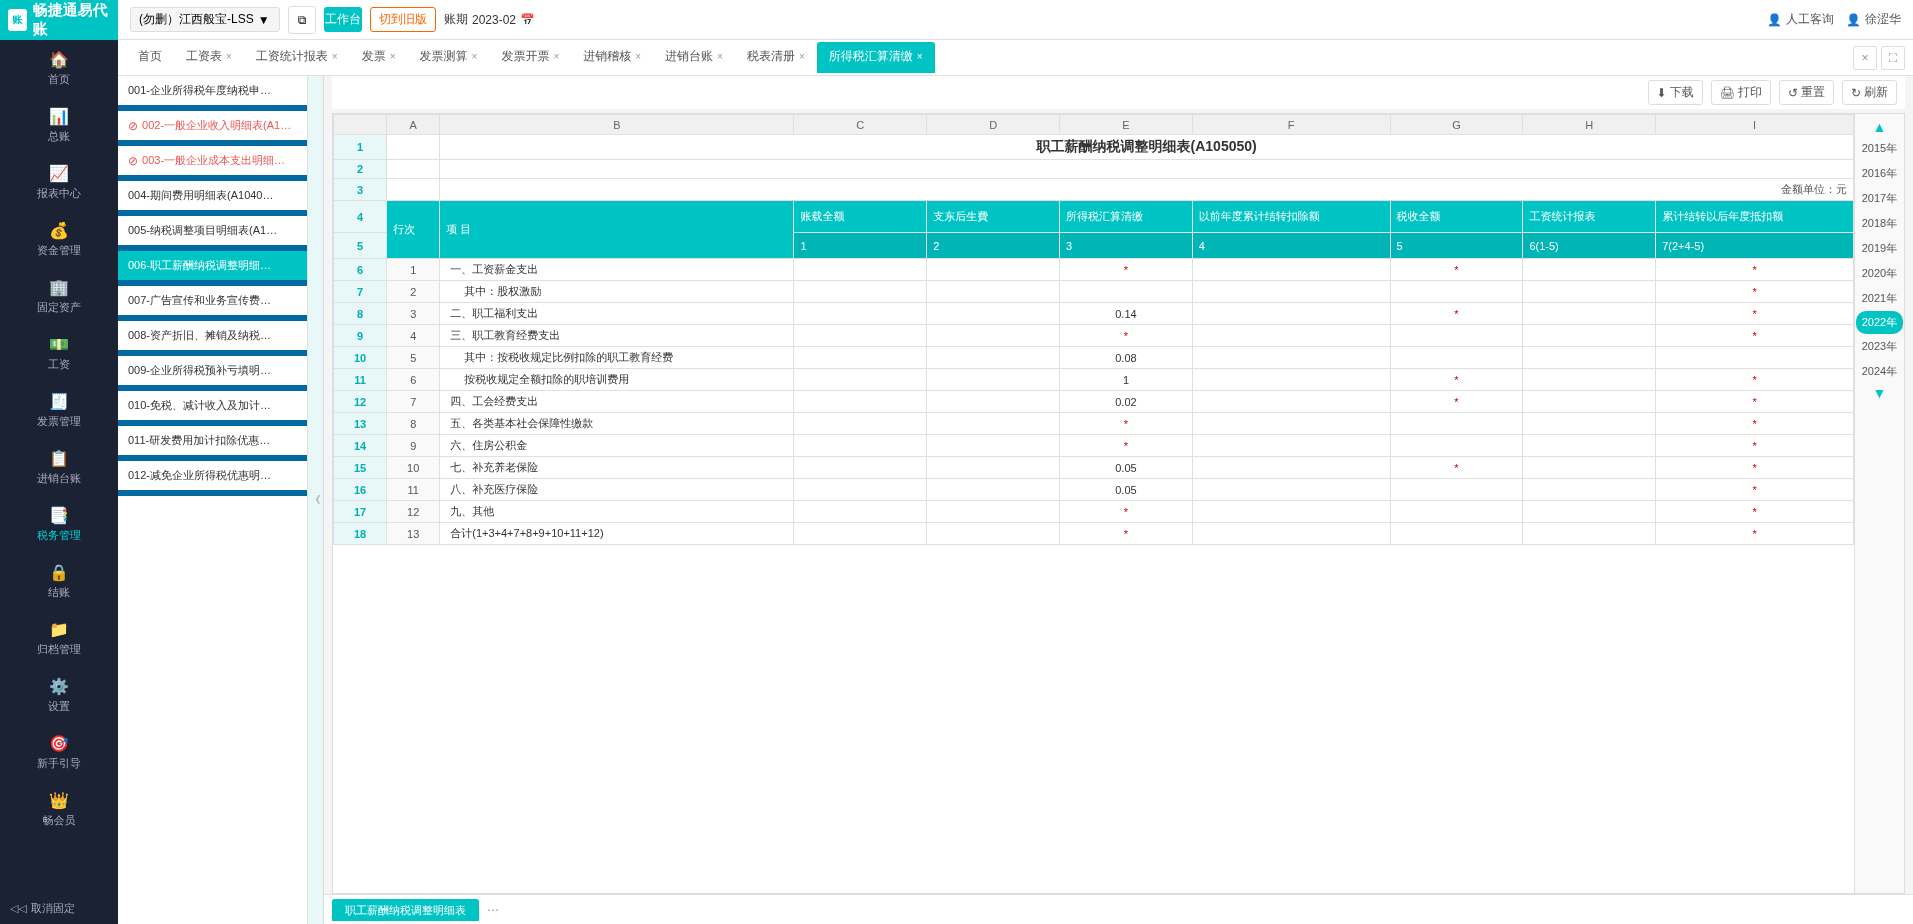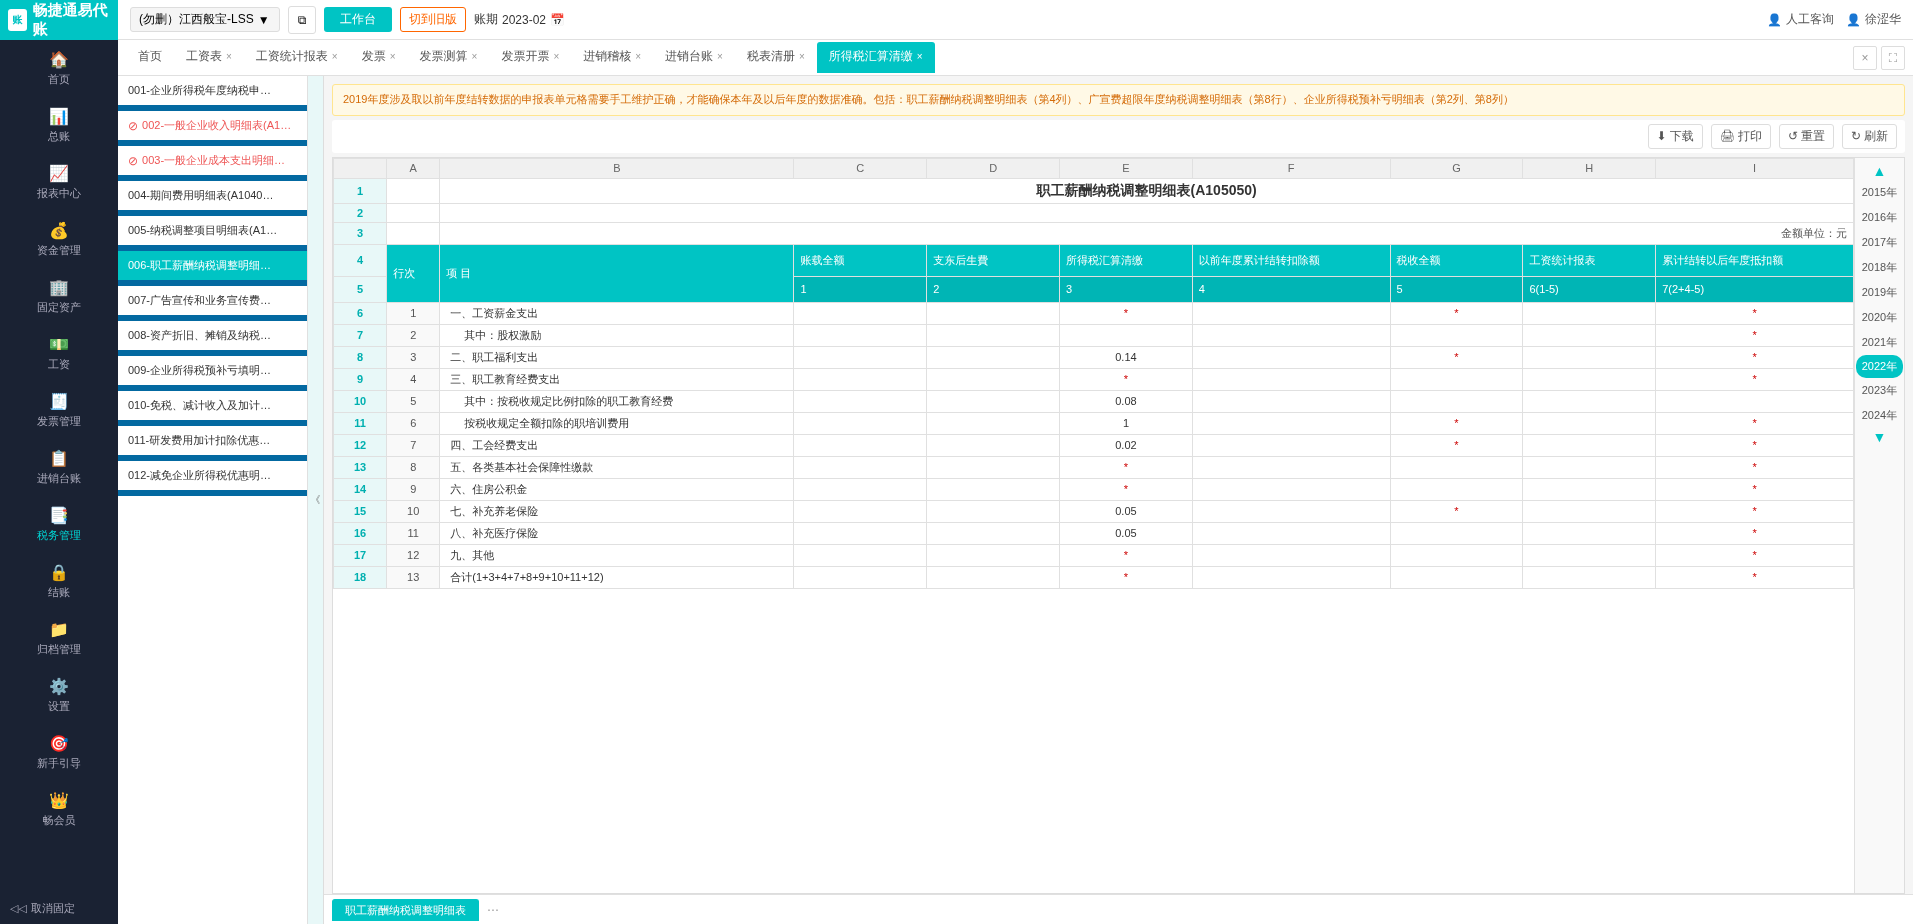--- a/index.html
+++ b/index.html
@@ -15,21 +15,21 @@
     .sidebar-bottom { margin-top: auto; }
     .sidebar-cancel { display: flex; align-items: center; gap: 4px; padding: 8px 10px; color: #aab; font-size: 11px; cursor: pointer; }
 
     
     .main { flex: 1; display: flex; flex-direction: column; overflow: hidden; }
 
     
     .topbar { background: #fff; height: 40px; display: flex; align-items: center; padding: 0 12px; border-bottom: 1px solid #e0e0e0; gap: 8px; flex-shrink: 0; }
     .topbar-company { background: #f5f5f5; border: 1px solid #ddd; border-radius: 3px; padding: 3px 8px; font-size: 12px; display: flex; align-items: center; gap: 4px; cursor: pointer; min-width: 150px; }
     .topbar-icon-btn { width: 28px; height: 28px; border: 1px solid #ddd; border-radius: 3px; display: flex; align-items: center; justify-content: center; cursor: pointer; background: #fff; }
-    .topbar-workbench { background: #00c4c4; color: #fff; border: none; border-radius: 3px; padding: 4px 16px; font-size: 12px; cursor: pointer; }
+    .topbar-workbench { background: #00c4c4; color: #fff; border: none; border-radius: 3px; padding: 4px 1px; font-size: 12px; cursor: pointer; }
     .topbar-switch { border: 1px solid #ff6600; color: #ff6600; background: #fff; border-radius: 3px; padding: 3px 8px; font-size: 12px; cursor: pointer; }
     .topbar-period { display: flex; align-items: center; gap: 4px; font-size: 12px; color: #333; }
     .topbar-right { margin-left: auto; display: flex; align-items: center; gap: 12px; font-size: 12px; color: #555; }
     .topbar-user { display: flex; align-items: center; gap: 4px; cursor: pointer; }
 
     
     .tabs { background: #fff; display: flex; align-items: center; border-bottom: 1px solid #e0e0e0; flex-shrink: 0; padding: 0 8px; height: 36px; }
     .tab { padding: 6px 12px; font-size: 12px; color: #555; cursor: pointer; display: flex; align-items: center; gap: 4px; border-bottom: 2px solid transparent; white-space: nowrap; }
     .tab.active { color: #fff; background: #00c4c4; border-radius: 3px 3px 0 0; }
     .tab-close { font-size: 10px; color: #999; cursor: pointer; }
@@ -275,23 +275,20 @@
         <span>012-减免企业所得税优惠明…</span>
       </div>
     </div>
 
     <div style="width:16px; background:#e8f8f8; display:flex; align-items:center; justify-content:center; cursor:pointer; border-right:1px solid #ddd;">
       <span style="font-size:10px; color:#666;">《</span>
     </div>
 
     <div class="right-panel">
 
-      <div class="warning-bar">
-        <span>2019年度涉及取以前年度结转数据的申报表单元格需要手工维护正确，才能确保本年及以后年度的数据准确。包括：职工薪酬纳税调整明细表（第4列）、广宣费超限年度纳税调整明细表（第8行）、企业所得税预补亏明细表（第2列、第8列）</span>
-      </div>
 
       <div class="toolbar">
         <div style="flex:1;"></div>
         <button class="toolbar-btn">
           <span>⬇</span>
           <span>下载</span>
         </button>
         <button class="toolbar-btn">
           <span>🖨</span>
           <span>打印</span>

